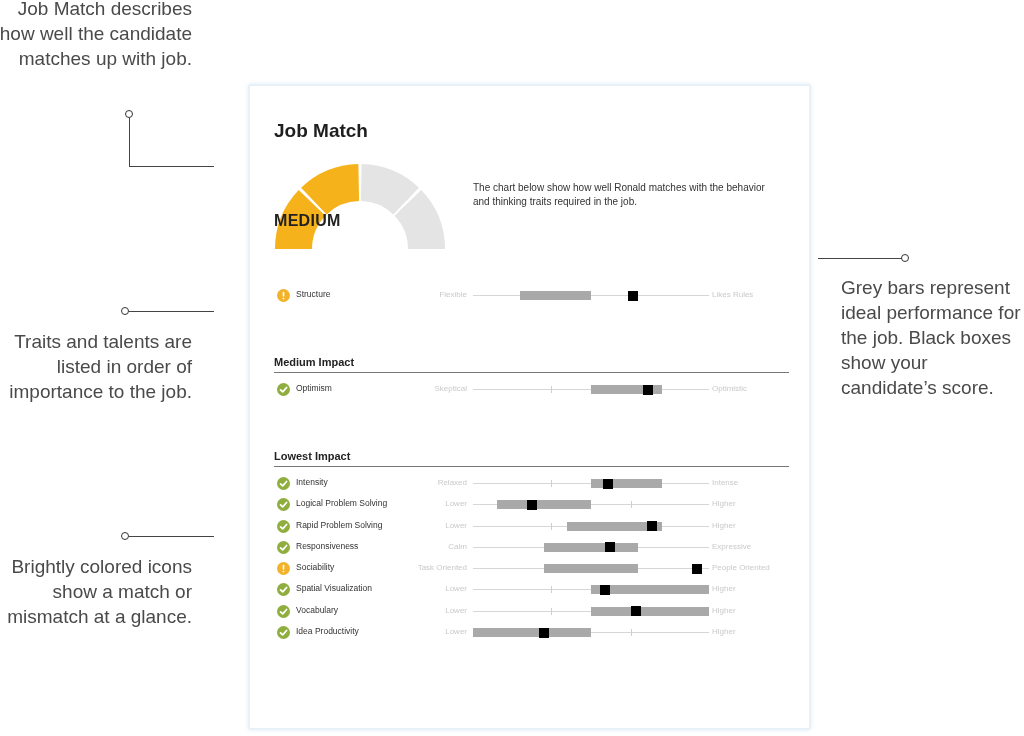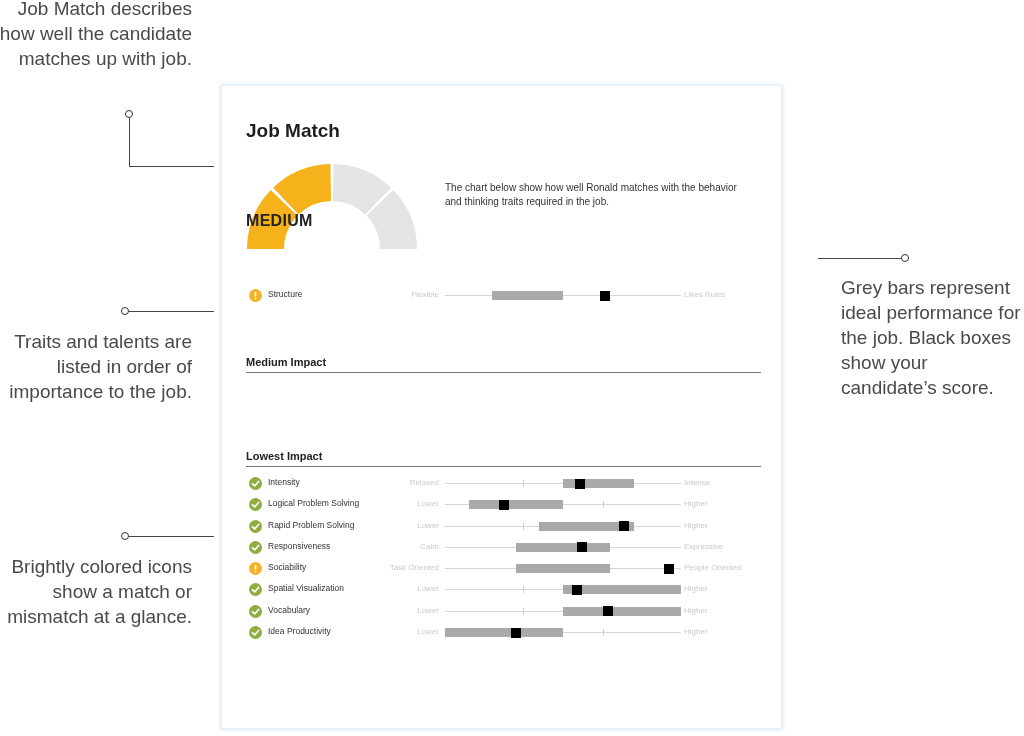--- a/index.html
+++ b/index.html
@@ -7,21 +7,21 @@
   body { position: relative; font-family: "Liberation Sans", "DejaVu Sans", sans-serif; color: #3a3a3a; }
 
   
   .annot { position: absolute; font-size: 19px; line-height: 25px; color: #4a4a4a; }
   .annot.left { text-align: right; width: 200px; left: -8px; }
   .annot.right { text-align: left; width: 200px; }
   .connector { position: absolute; background: #444; }
   .dot { position: absolute; width: 8px; height: 8px; border: 1.5px solid #333; border-radius: 50%; background: #fff; }
 
   
-  .card { position: absolute; left: 220px; top: 84px; width: 563px; height: 646px; background: #fff;
+  .card { position: absolute; left: 248px; top: 84px; width: 563px; height: 646px; background: #fff;
           border: 2px solid #e8f1f8; border-radius: 3px; box-shadow: 0 0 4px rgba(170,200,230,0.35); }
   .card-title { position: absolute; left: 24px; top: 34px; font-size: 19px; font-weight: bold; color: #1e1e1e; }
 
   .gauge { position: absolute; left: 24px; top: 76px; width: 172px; height: 88px; }
   .gauge-label { position: absolute; left: 0; width: 172px; top: 50px; text-align: left; font-size: 16px; font-weight: bold; color: #222; letter-spacing: 0.3px; }
 
   .summary { position: absolute; left: 223px; top: 95px; width: 300px; font-size: 10px; line-height: 14px; color: #333; }
   .summary .headline { font-weight: bold; color: #222; margin-bottom: 7px; }
 
   .section { position: absolute; left: 24px; width: 515px; }
@@ -96,20 +96,35 @@
             <div class="marker" style="left: 68%; background: rgb(0, 0, 0);"></div>
           </div>
           <span class="hi">Likes Rules</span>
         </div>
       </div>
   </div>
 
   <div class="section" style="top:270px;">
     <div class="section-title">Medium Impact</div>
     <div class="rows" style="padding-top:6px;">
+        <div class="row">
+          <span class="status ok" style="background: rgb(143, 174, 62);">
+            <svg width="13" height="13" viewBox="0 0 13 13">
+              <path d="M3.5 6.8 L5.7 8.9 L9.6 4.5" fill="none" stroke="#fff" stroke-width="1.7" stroke-linecap="round" stroke-linejoin="round"></path>
+            </svg>
+          </span>
+          <span class="trait">Optimism</span>
+          <span class="lo">Skeptical</span>
+          <div class="track">
+            <div class="tick" style="left: 33%;"></div>
+            <div class="bar" style="left: 50%; width: 30%; background: rgb(169, 169, 169);"></div>
+            <div class="marker" style="left: 74%; background: rgb(0, 0, 0);"></div>
+          </div>
+          <span class="hi">Optimistic</span>
+        </div>
       </div>
   </div>
 
   <div class="section" style="top:364px;">
     <div class="section-title">Lowest Impact</div>
     <div class="rows" style="padding-top:6px;">
         <div class="row">
           <span class="status ok" style="background: rgb(143, 174, 62);">
             <svg width="13" height="13" viewBox="0 0 13 13">
               <path d="M3.5 6.8 L5.7 8.9 L9.6 4.5" fill="none" stroke="#fff" stroke-width="1.7" stroke-linecap="round" stroke-linejoin="round"></path>

